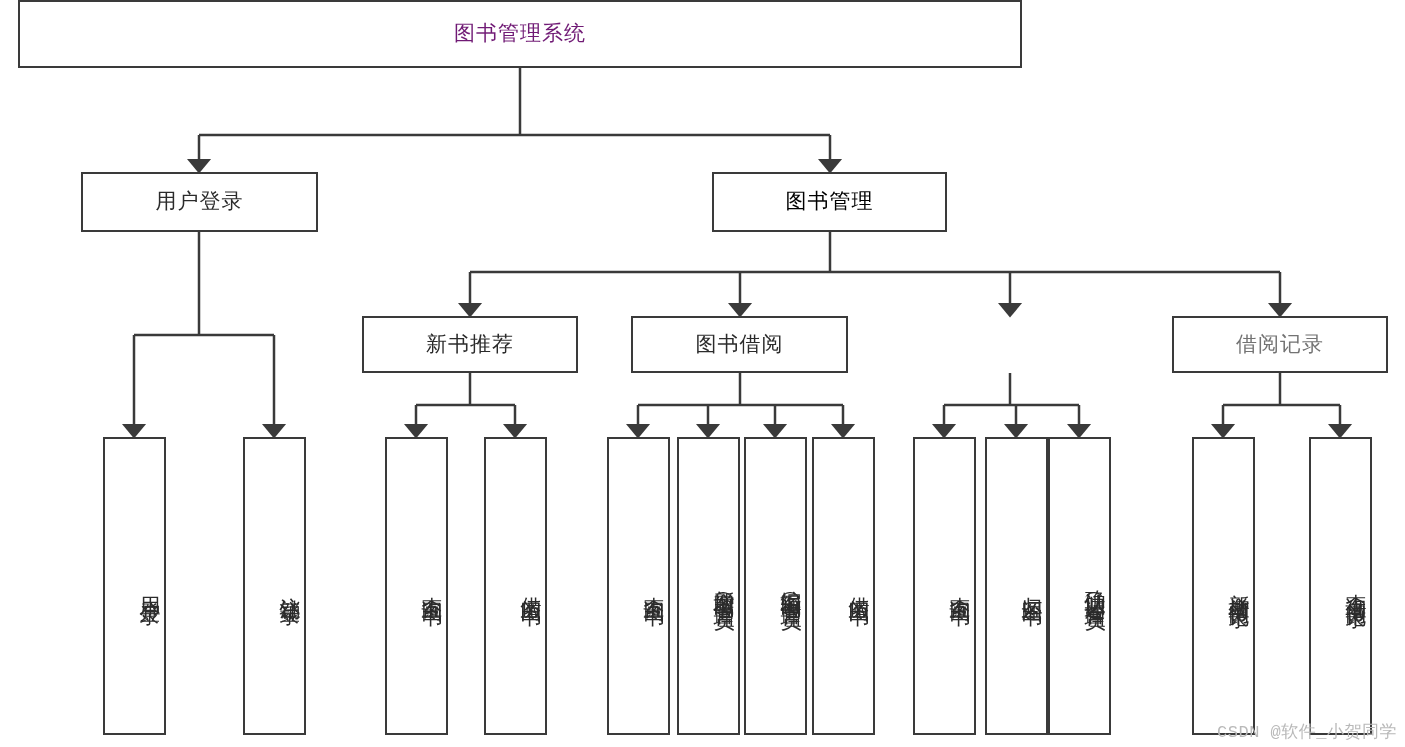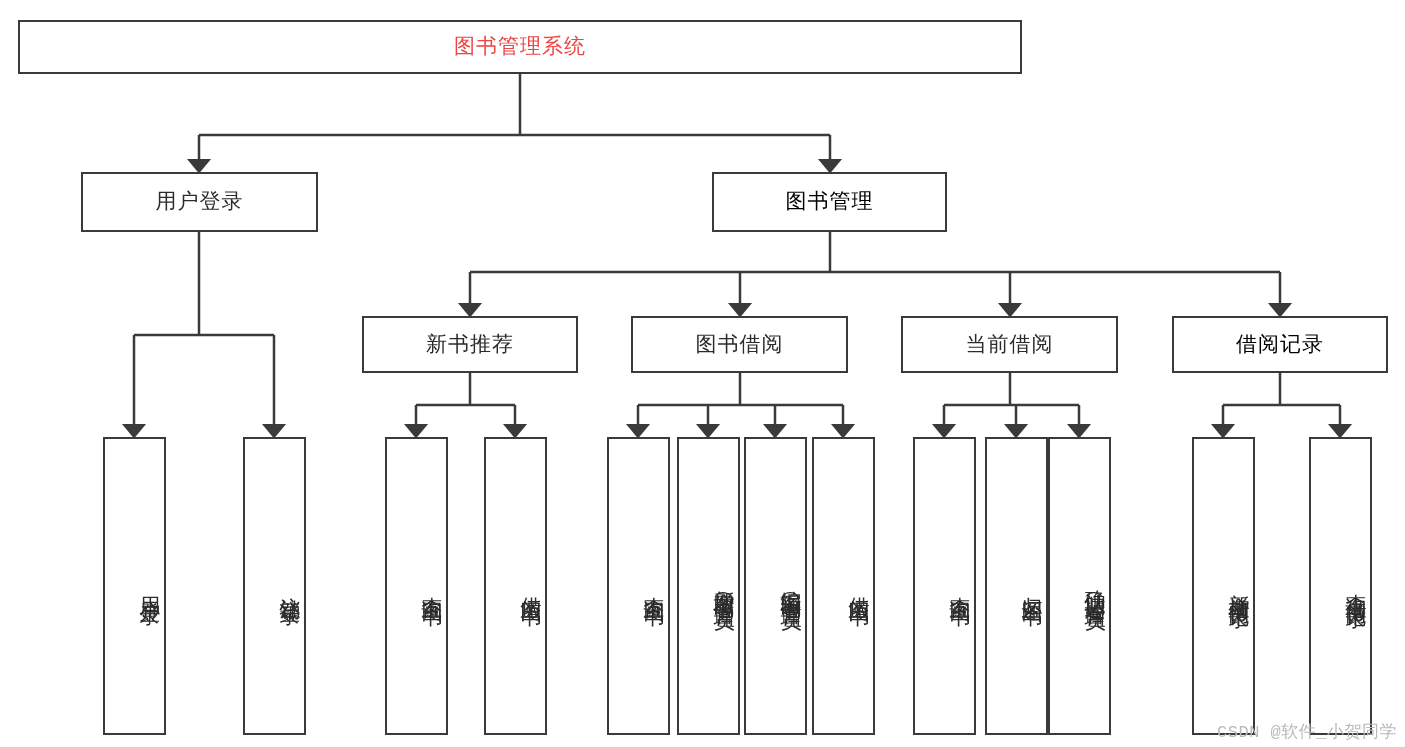--- a/index.html
+++ b/index.html
@@ -114,41 +114,38 @@
       <path d="M1016,405 L1016,431" marker-end="url(#arrow)"></path>
       <path d="M1079,405 L1079,431" marker-end="url(#arrow)"></path>
 
       <path d="M1280,373 L1280,405"></path>
       <path d="M1223,405 L1340,405"></path>
       <path d="M1223,405 L1223,431" marker-end="url(#arrow)"></path>
       <path d="M1340,405 L1340,431" marker-end="url(#arrow)"></path>
     </g>
   </svg>
 
-  <div class="node horizontal" style="left: 18px; top: 20px; width: 1004px; height: 54px; border-color: rgb(58, 58, 58); color: #ef4444; background: rgb(255, 255, 255);">
+  <div class="node horizontal" style="left: 18px; top: 0; width: 1004px; height: 68px; border-color: rgb(58, 58, 58); color: #701a75; background: rgb(255, 255, 255);">
     <span class="label">图书管理系统</span>
   </div>
 
   <div class="node horizontal" style="left: 81px; top: 172px; width: 237px; height: 60px; border-color: rgb(58, 58, 58); color: rgb(43, 43, 43); background: rgb(255, 255, 255);">
     <span class="label">用户登录</span>
   </div>
   <div class="node horizontal" style="left: 712px; top: 172px; width: 235px; height: 60px; border-color: rgb(58, 58, 58); color: #000000; background: rgb(255, 255, 255);">
     <span class="label">图书管理</span>
   </div>
 
   <div class="node horizontal" style="left: 631px; top: 316px; width: 217px; height: 57px; border-color: rgb(58, 58, 58); color: rgb(43, 43, 43); background: rgb(255, 255, 255);">
     <span class="label">图书借阅</span>
   </div>
   <div class="node horizontal" style="left: 362px; top: 316px; width: 216px; height: 57px; border-color: rgb(58, 58, 58); color: rgb(43, 43, 43); background: rgb(255, 255, 255);">
     <span class="label">新书推荐</span>
   </div>
-  <div class="node horizontal" style="left: 901px; top: 316px; width: 217px; height: 57px; border-color: rgb(58, 58, 58); color: rgb(43, 43, 43); background: rgb(255, 255, 255);">
-    <span class="label">当前借阅</span>
-  </div>
-  <div class="node horizontal" style="left: 1172px; top: 316px; width: 216px; height: 57px; border-color: rgb(58, 58, 58); color: #000000; background: rgb(255, 255, 255); align-items: center;">
+  <div class="node horizontal" style="left: 1172px; top: 316px; width: 216px; height: 57px; border-color: rgb(58, 58, 58); color: #737373; background: rgb(255, 255, 255); align-items: center;">
     <span class="label">借阅记录</span>
   </div>
 
   <div class="node vertical" style="left: 103px; top: 437px; width: 63px; height: 298px; border-color: rgb(58, 58, 58); color: rgb(43, 43, 43); background: rgb(255, 255, 255);">
     <span class="label">用户登录</span>
   </div>
   <div class="node vertical" style="left: 243px; top: 437px; width: 63px; height: 298px; border-color: rgb(58, 58, 58); color: rgb(43, 43, 43); background: rgb(255, 255, 255);">
     <span class="label">注销登录</span>
   </div>
   <div class="node vertical" style="left: 385px; top: 437px; width: 63px; height: 298px; border-color: rgb(58, 58, 58); color: rgb(43, 43, 43); background: rgb(255, 255, 255);">

